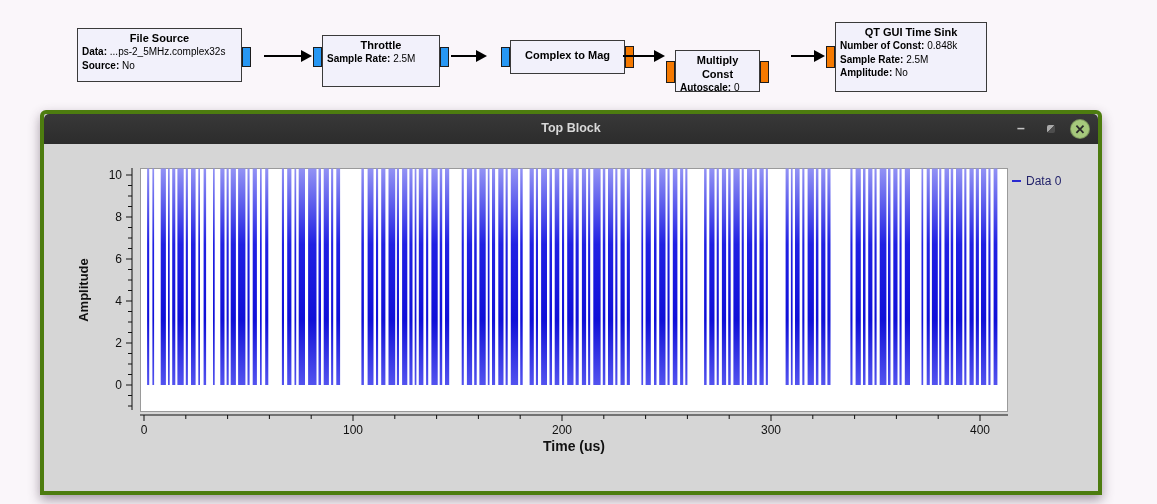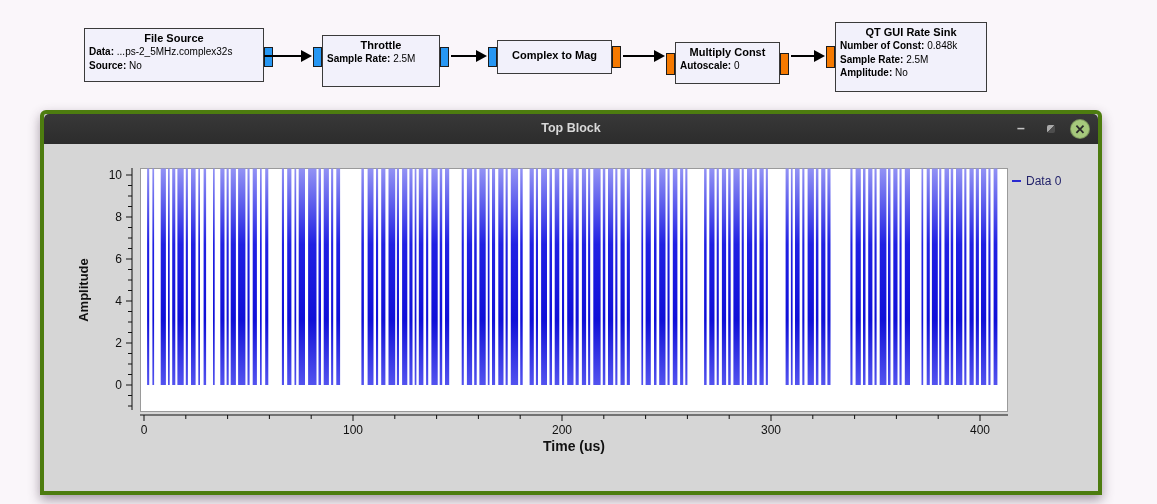--- a/index.html
+++ b/index.html
@@ -44,57 +44,57 @@
           font-size:12px;color:#23236b;}
   .legend .dash{display:inline-block;width:9px;height:2px;margin-right:5px;}
 </style>
 </head>
 <body>
 
 <div class="page">
 
   <div class="flowgraph">
 
-    <div class="block" style="left:84px;top:28px;width:180px;height:54px">
+    <div class="block" style="left:77px;top:28px;width:165px;height:54px">
       <div class="btitle">File Source</div>
       <div class="bparam"><b>Data:</b> <span>...ps-2_5MHz.complex32s</span></div>
       <div class="bparam"><b>Source:</b> <span>No</span></div>
       <span class="port out blue" style="top: 18px; background: rgb(39, 151, 243);"></span>
     </div>
 
     <div class="conn" style="left:264px;width:37px"></div>
 
     <div class="block" style="left:322px;top:35px;width:118px;height:52px">
       <div class="btitle">Throttle</div>
       <div class="bparam"><b>Sample Rate:</b> <span>2.5M</span></div>
       <span class="port in blue" style="top: 11px; background: rgb(39, 151, 243);"></span>
       <span class="port out blue" style="top: 11px; background: rgb(39, 151, 243);"></span>
     </div>
 
     <div class="conn" style="left:451px;width:25px"></div>
 
-    <div class="block single" style="left:497px;top:40px;width:115px;height:34px">
+    <div class="block single" style="left:510px;top:40px;width:115px;height:34px">
       <div class="btitle" style="padding-top:7px">Complex to Mag</div>
       <span class="port in blue" style="top: 6px; background: rgb(39, 151, 243);"></span>
       <span class="port out orange" style="top: 5px; background: rgb(245, 121, 0);"></span>
     </div>
 
     <div class="conn" style="left:623px;width:31px"></div>
 
-    <div class="block" style="left:675px;top:42px;width:105px;height:42px">
+    <div class="block" style="left:675px;top:50px;width:85px;height:42px">
       <div class="btitle">Multiply Const</div>
       <div class="bparam"><b>Autoscale:</b> <span>0</span></div>
       <span class="port in orange" style="top: 10px; background: rgb(245, 121, 0);"></span>
       <span class="port out orange" style="top: 10px; background: rgb(245, 121, 0);"></span>
     </div>
 
     <div class="conn" style="left:791px;width:23px"></div>
 
     <div class="block" style="left:835px;top:22px;width:152px;height:70px">
-      <div class="btitle">QT GUI Rate Sink</div>
+      <div class="btitle">QT GUI Time Sink</div>
       <div class="bparam"><b>Number of Const:</b> <span>0.848k</span></div>
       <div class="bparam"><b>Sample Rate:</b> <span>2.5M</span></div>
       <div class="bparam"><b>Amplitude:</b> <span>No</span></div>
       <span class="port in orange" style="top: 23px; background: rgb(245, 121, 0);"></span>
     </div>
   </div>
 
   <div class="window">
     <div class="titlebar">
       <span class="wintitle">Top Block</span>

